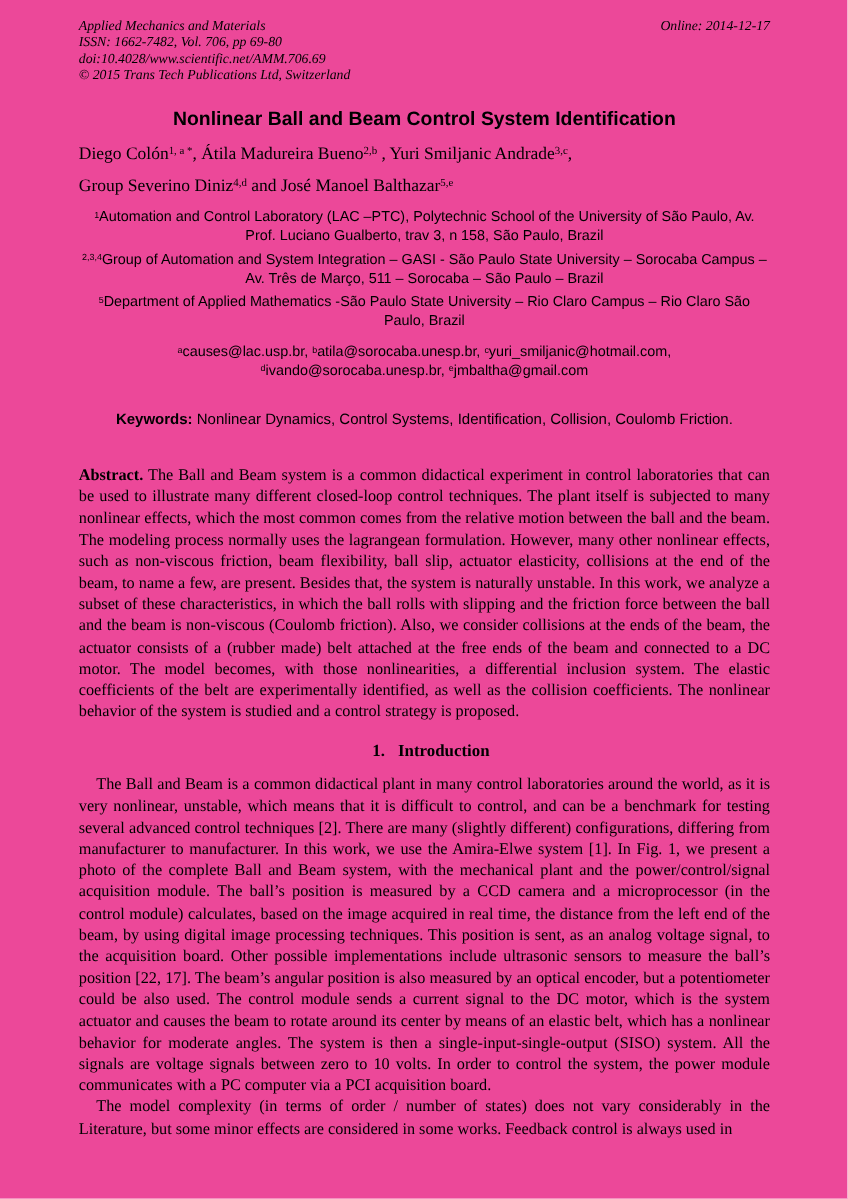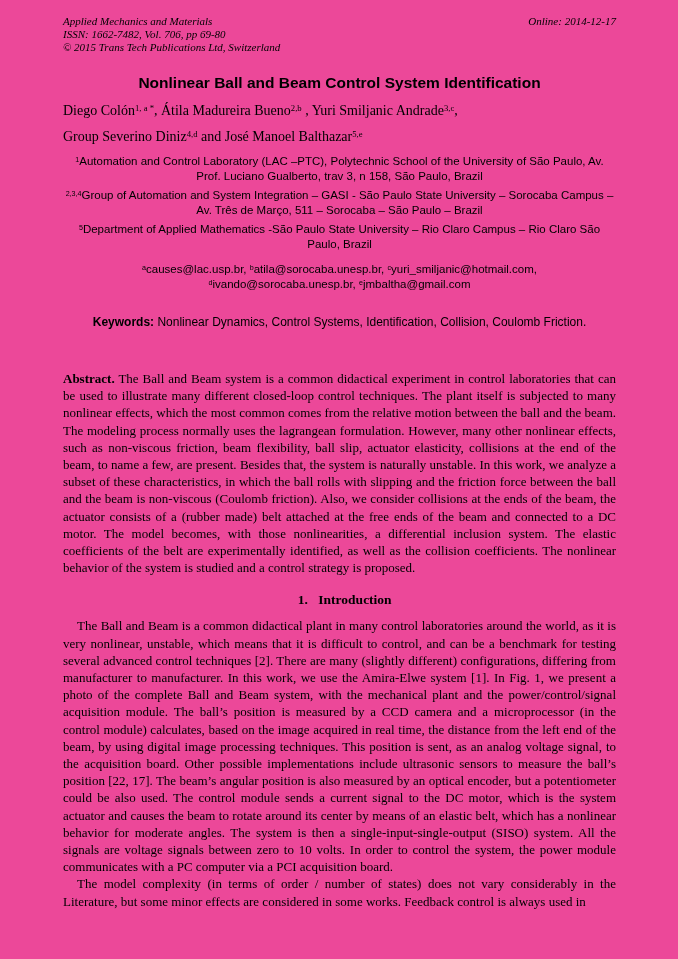--- a/index.html
+++ b/index.html
@@ -67,21 +67,21 @@
   }
   .keywords b { font-weight: bold; }
   
   .bodytext {
     margin: 0;
     font-family: "Liberation Serif", serif;
     font-size: 13px;
     line-height: 17.2px;
     text-align: justify;
   }
-  .abstract { margin-top: 40px; }
+  .abstract { margin-top: 28px; }
   .abstract b { font-weight: bold; }
   .sec-heading {
     margin: 15px 0 9px 0;
     font-family: "Liberation Serif", serif;
     font-weight: bold;
     font-size: 13.5px;
     line-height: 17px;
     text-align: center;
   }
   .sec-heading .secnum { display: inline-block; width: 31px; }
@@ -91,20 +91,21 @@
 <body>
 
 <div class="page">
 
   <div class="jheader">
     <div class="row1">
       <span>Applied Mechanics and Materials</span>
       <span>Online: 2014-12-17</span>
     </div>
     <div>ISSN: 1662-7482, Vol. 706, pp 69-80</div>
+    <div>doi:10.4028/www.scientific.net/AMM.706.69</div>
     <div>© 2015 Trans Tech Publications Ltd, Switzerland</div>
   </div>
 
   <h1 class="paper-title">Nonlinear Ball and Beam Control System Identification</h1>
 
   <div class="authors">
     <div><span>Diego Colón</span><sup>1, a *</sup><span>, </span><span>Átila Madureira Bueno</span><sup>2,b</sup><span> , </span><span>Yuri Smiljanic Andrade</span><sup>3,c</sup><span>,</span></div>
     <div><span>Group Severino Diniz</span><sup>4,d</sup><span> and </span><span>José Manoel Balthazar</span><sup>5,e</sup></div>
   </div>
 

